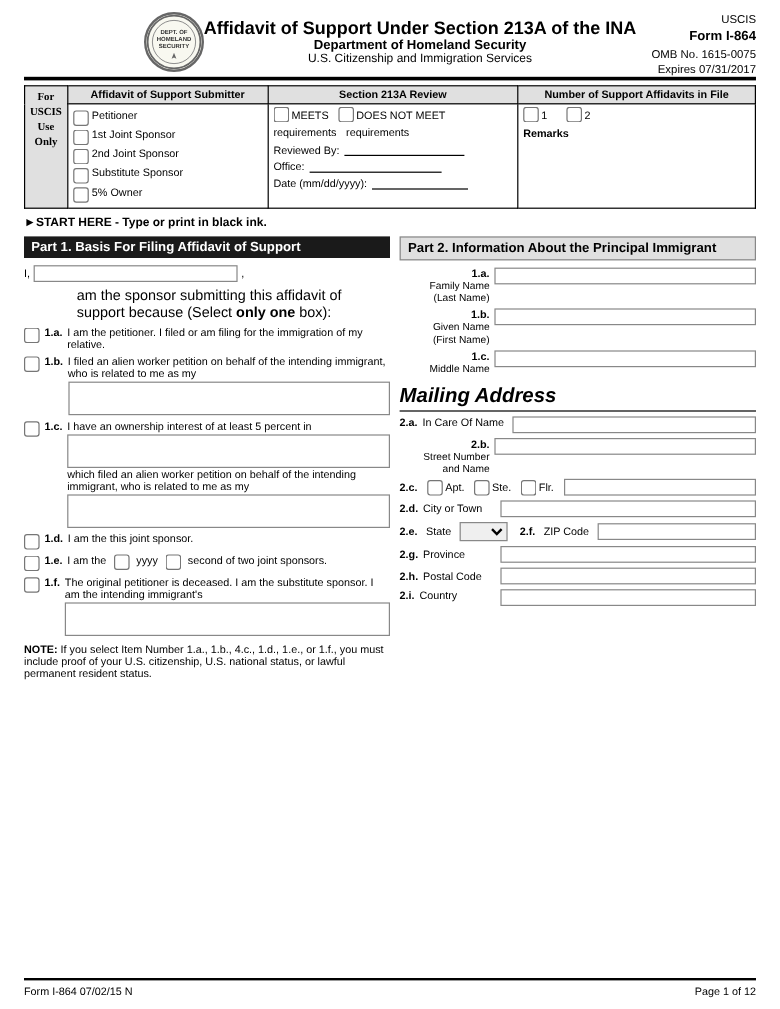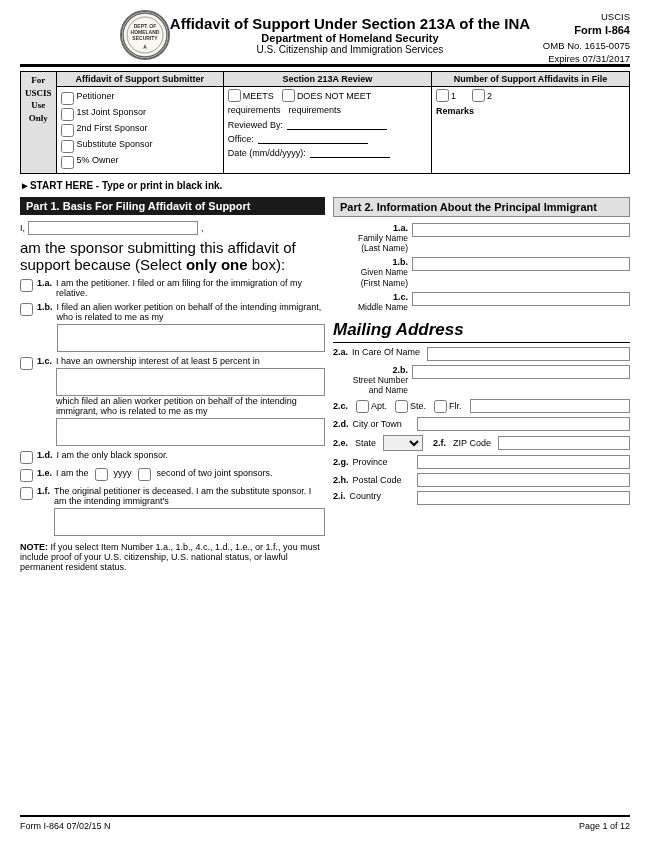--- a/index.html
+++ b/index.html
@@ -267,21 +267,21 @@
         <div class="checkbox-item">
               <input type="checkbox" style="">
               <span>Petitioner</span>
             </div>
         <div class="checkbox-item">
               <input type="checkbox" style="">
               <span>1st Joint Sponsor</span>
             </div>
         <div class="checkbox-item">
               <input type="checkbox" style="">
-              <span>2nd First Sponsor</span>
+              <span>2nd Joint Sponsor</span>
             </div>
         <div class="checkbox-item">
               <input type="checkbox" style="">
               <span>Substitute Sponsor</span>
             </div>
         <div class="checkbox-item">
               <input type="checkbox" style="">
               <span>5% Owner</span>
             </div>
       </td>
@@ -335,21 +335,21 @@
   <div class="two-col">
 
     <div class="col-left">
       <div class="section-title">Part 1.  Basis For Filing Affidavit of Support</div>
 
       <div style="display:flex;align-items:center;gap:3px;margin-bottom:4px;font-size:9px;">
         <span>I,</span>
         <input type="text" style="border: 1px solid rgb(136, 136, 136); height: 14px; width: 170px; font-size: 9px;">
         <span>,</span>
       </div>
-      <div style="font-size:15px;margin-bottom:5px;">
+      <div style="font-size:12px;margin-bottom:5px;margin-left:44px;">
         <span>am the sponsor submitting this affidavit of support because (Select</span>
         <strong>only one</strong>
         <span>box):</span>
       </div>
 
       <div class="item-row">
         <input type="checkbox" style="flex-shrink: 0; margin-top: 1px;">
         <span class="item-num">1.a.</span>
         <span>I am the petitioner.  I filed or am filing for the immigration of my relative.</span>
       </div>
@@ -370,21 +370,21 @@
           <span>I have an ownership interest of at least 5 percent in</span>
           <div class="item-text-box"></div>
           <span>which filed an alien worker petition on behalf of the intending immigrant, who is related to me as my</span>
           <div class="item-text-box"></div>
         </div>
       </div>
 
       <div class="item-row">
         <input type="checkbox" style="flex-shrink: 0; margin-top: 1px;">
         <span class="item-num">1.d.</span>
-        <span>I am the only black sponsor.</span>
+        <span>I am the this joint sponsor.</span>
       </div>
 
       <div class="item-row">
         <input type="checkbox" style="flex-shrink: 0; margin-top: 1px;">
         <span class="item-num">1.e.</span>
         <span>I am the</span>
         <input type="checkbox" style="margin: 0px 2px;">
         <span>yyyy</span>
         <input type="checkbox" style="margin: 0px 2px;">
         <span>second of two joint sponsors.</span>

